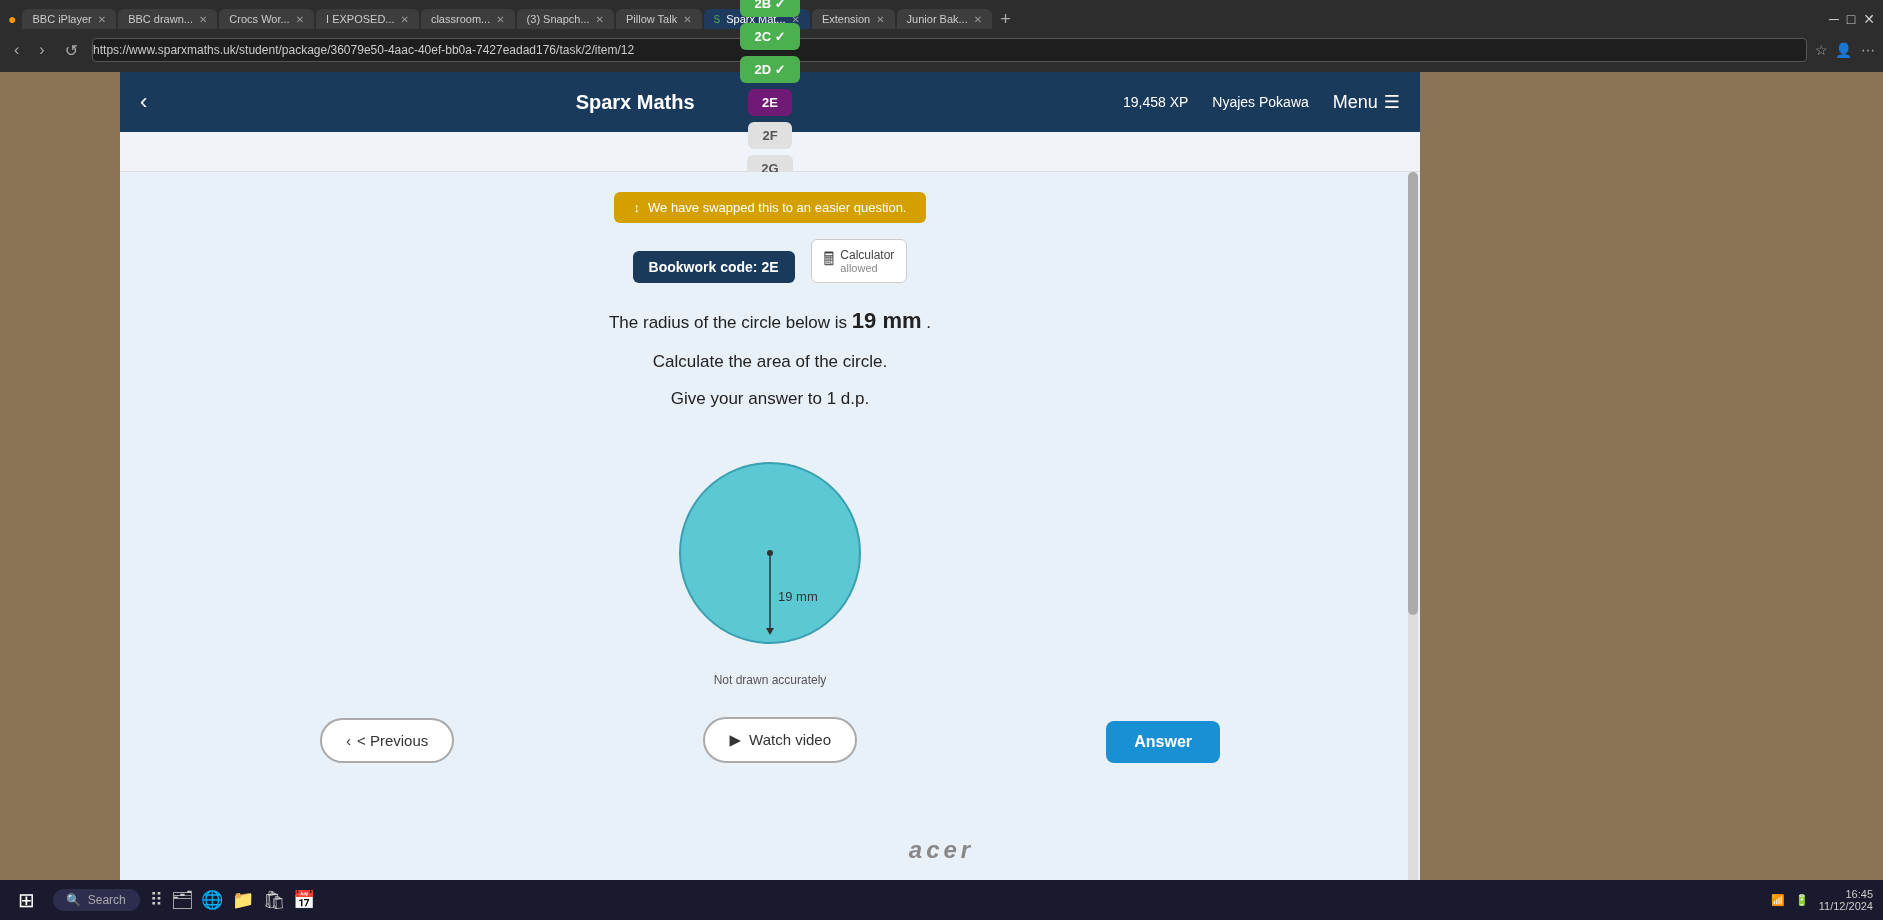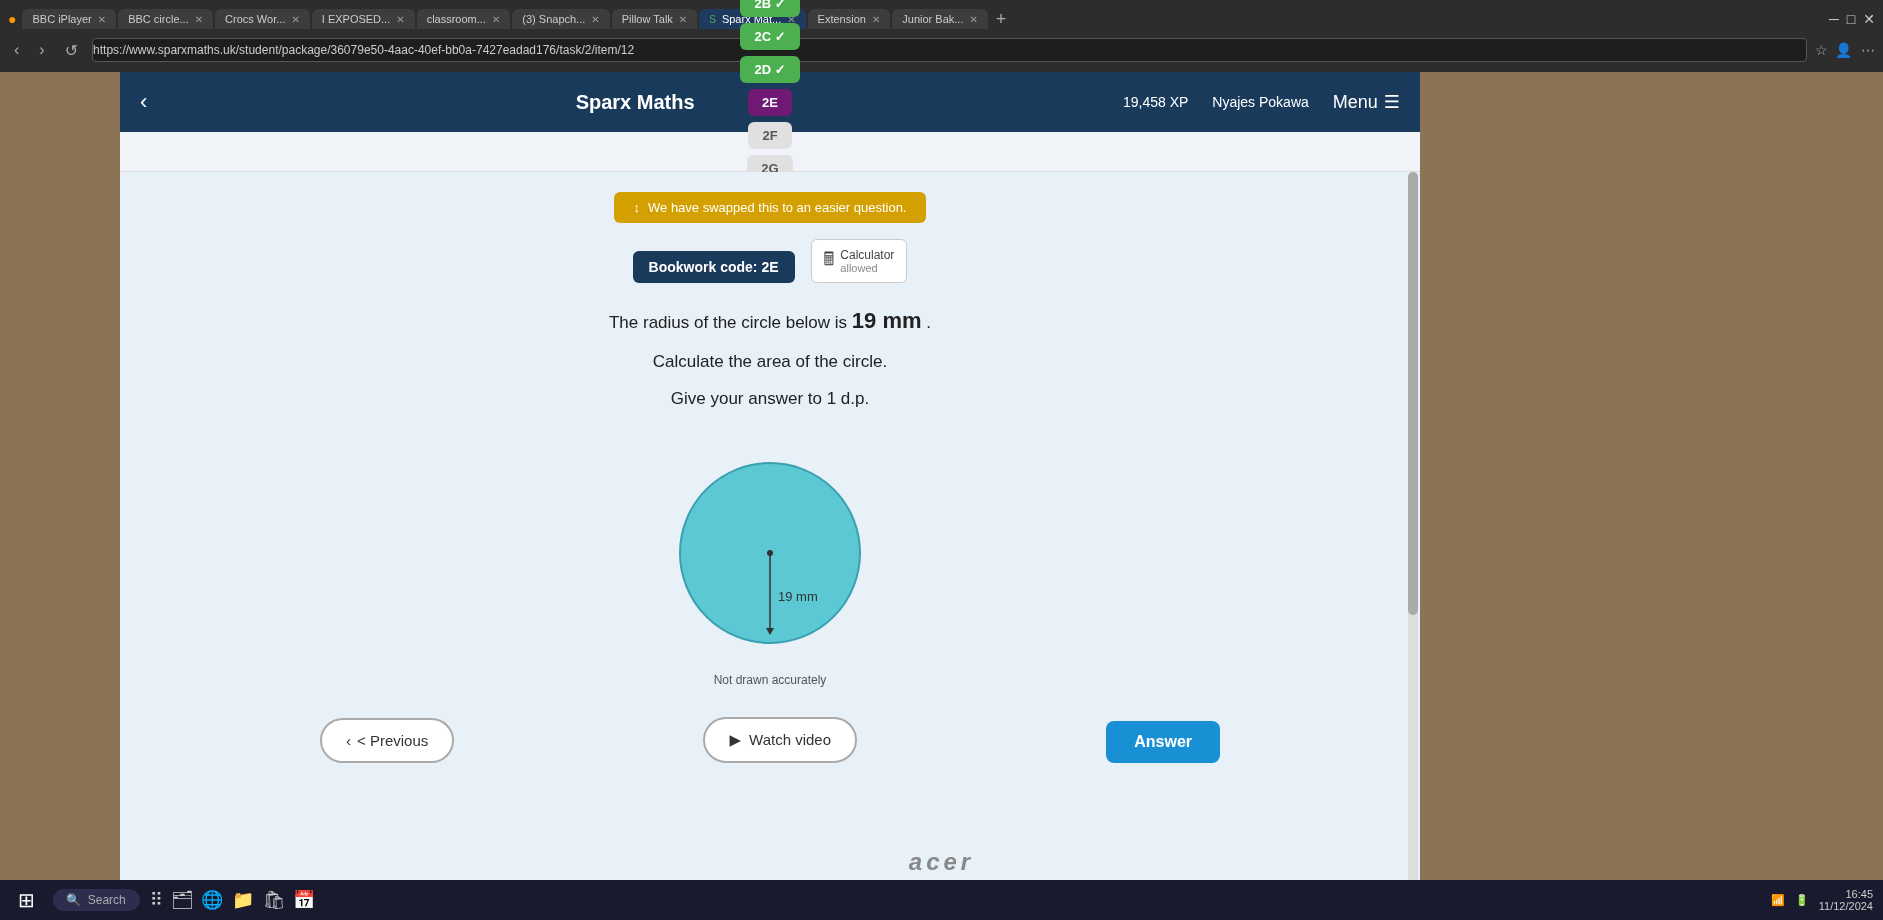--- a/index.html
+++ b/index.html
@@ -386,21 +386,21 @@
   <div class="browser-chrome">
     <div class="tab-bar">
 
       <span style="color:#f90;font-size:14px;margin-right:4px;">●</span>
 
       <div class="tab">
         <span>BBC iPlayer</span>
         <span class="tab-close">✕</span>
       </div>
       <div class="tab">
-        <span>BBC circle...</span>
+        <span>BBC drawn...</span>
         <span class="tab-close">✕</span>
       </div>
       <div class="tab">
         <span>Crocs Wor...</span>
         <span class="tab-close">✕</span>
       </div>
       <div class="tab">
         <span>I EXPOSED...</span>
         <span class="tab-close">✕</span>
       </div>
@@ -588,15 +588,15 @@
     <div class="taskbar-right">
       <span>📶</span>
       <span>🔋</span>
       <div class="time-display">
         <div>16:45</div>
         <div>11/12/2024</div>
       </div>
     </div>
   </div>
 
-  <div style="position:absolute;bottom:44px;left:50%;transform:translateX(-50%);color:#888;font-size:24px;font-style:italic;font-weight:bold;letter-spacing:4px;">acer</div>
+  <div style="position:absolute;bottom:56px;left:50%;transform:translateX(-50%);color:#888;font-size:24px;font-style:italic;font-weight:bold;letter-spacing:4px;">acer</div>
 
 </div>
 
 </body></html>

